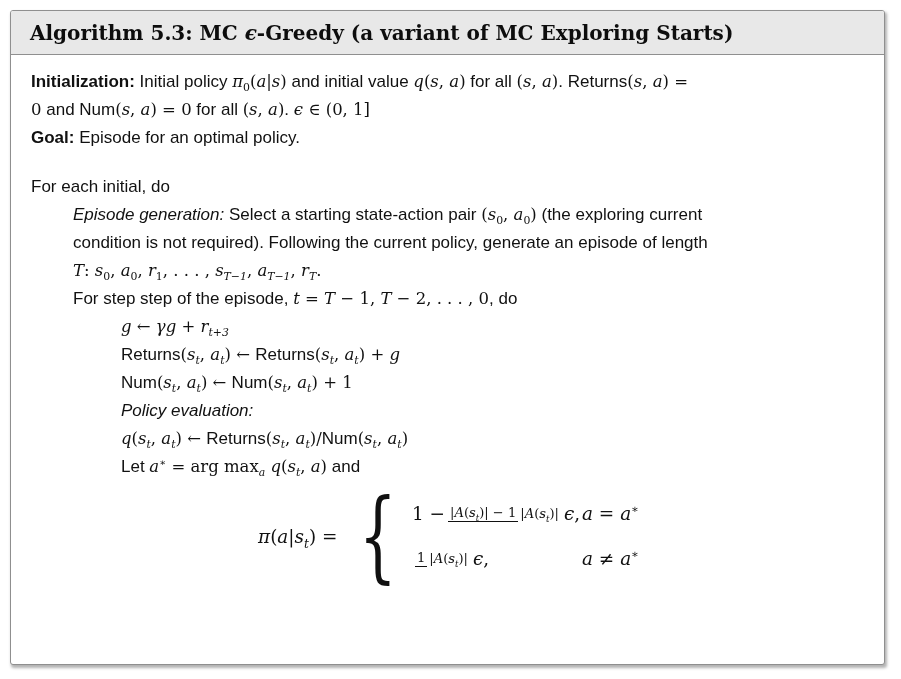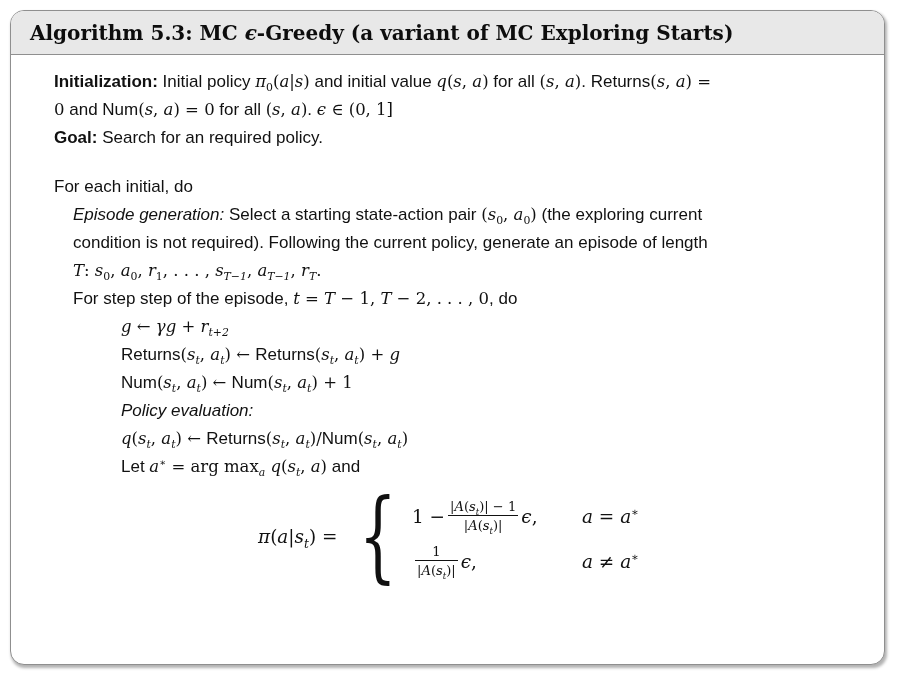--- a/index.html
+++ b/index.html
@@ -6,36 +6,36 @@
     --header-bg:#e8e8e8; --border:#8f8f8f; --text:#111111; --bg:#ffffff;
   }
   html,body{margin:0;padding:0;}
   body{
     width:901px;height:679px;background:var(--bg);
     font-family:"Liberation Sans",sans-serif;color:var(--text);
     position:relative;overflow:hidden;
   }
   .algo-box{
     position:absolute;left:10px;top:10px;width:873px;height:653px;
-    background:#ffffff;border:1.5px solid var(--border);border-radius:14px;
+    background:#ffffff;border:1.5px solid var(--border);border-radius:3px;
     box-shadow:1.5px 2.5px 3px rgba(0,0,0,0.30);
     overflow:hidden;
   }
   .algo-header{
     background:var(--header-bg);
     border-bottom:1.5px solid var(--border);
     height:43px;display:flex;align-items:center;padding-left:19px;
   }
   .algo-title{
     font-family:"DejaVu Serif",serif;font-weight:bold;font-size:20px;color:#0d0d0d;
     white-space:nowrap;
   }
   .algo-body{padding:13px 18px 0 20px;font-size:17px;}
   .line{height:28px;line-height:28px;white-space:nowrap;}
-  .ind0{padding-left:0;margin-left:23px;}
+  .ind0{padding-left:0;}
   .ind1{padding-left:42px;}
   .ind2{padding-left:90px;}
   .gap{margin-top:21px;}
 
   
   .tk-t{font-family:"Liberation Sans",sans-serif;}
   .tk-b{font-family:"Liberation Sans",sans-serif;font-weight:bold;}
   .tk-i{font-family:"Liberation Sans",sans-serif;font-style:italic;}
   .tk-m{font-family:"DejaVu Serif","DejaVu Sans",serif;font-style:italic;font-size:0.97em;}
   .tk-r{font-family:"DejaVu Serif","DejaVu Sans",serif;font-size:0.97em;}
@@ -56,44 +56,44 @@
   .brace{
     font-family:"DejaVu Serif",serif;font-size:100px;line-height:82px;
     display:inline-block;transform:scaleX(0.6);transform-origin:center;
     margin-right:2px;font-weight:400;
   }
   .cases{display:flex;flex-direction:column;gap:7px;}
   .case-row{display:grid;grid-template-columns:170px auto;align-items:center;height:38px;}
   .case-expr{display:flex;align-items:center;white-space:nowrap;}
   .case-cond{white-space:nowrap;}
   .frac{
-    display:inline-flex;flex-direction:column;text-align:center;
-    font-size:13.5px;margin:4px 3px;vertical-align:middle;
+    display:inline-flex;flex-direction:row;text-align:center;
+    font-size:13.5px;margin:10px 3px;vertical-align:middle;
   }
   .frac .num{padding:0 2px 1px 2px;border-bottom:1px solid #111;white-space:nowrap;}
   .frac .den{padding:1px 2px 0 2px;white-space:nowrap;}
 </style>
 </head>
 <body>
 
 <div class="algo-box">
   <div class="algo-header">
     <span class="algo-title"><span class="tk-tb">Algorithm 5.3: MC </span><span class="tk-mb">ϵ</span><span class="tk-tb">-Greedy (a variant of MC Exploring Starts)</span></span>
   </div>
   <div class="algo-body">
     <div id="lines">
         <div class="line ind0"><span class="tk-b">Initialization:</span><span class="tk-t"> Initial policy </span><span class="tk-m">π<sub class="up">0</sub></span><span class="tk-r">(</span><span class="tk-m">a</span><span class="tk-r">|</span><span class="tk-m">s</span><span class="tk-r">)</span><span class="tk-t"> and initial value </span><span class="tk-m">q</span><span class="tk-r">(</span><span class="tk-m">s</span><span class="tk-r">, </span><span class="tk-m">a</span><span class="tk-r">)</span><span class="tk-t"> for all </span><span class="tk-r">(</span><span class="tk-m">s</span><span class="tk-r">, </span><span class="tk-m">a</span><span class="tk-r">)</span><span class="tk-t">.  Returns</span><span class="tk-r">(</span><span class="tk-m">s</span><span class="tk-r">, </span><span class="tk-m">a</span><span class="tk-r">) =</span></div>
         <div class="line ind0"><span class="tk-r">0</span><span class="tk-t"> and Num</span><span class="tk-r">(</span><span class="tk-m">s</span><span class="tk-r">, </span><span class="tk-m">a</span><span class="tk-r">) = 0</span><span class="tk-t"> for all </span><span class="tk-r">(</span><span class="tk-m">s</span><span class="tk-r">, </span><span class="tk-m">a</span><span class="tk-r">)</span><span class="tk-t">.  </span><span class="tk-m">ϵ</span><span class="tk-r"> ∈ (0, 1]</span></div>
-        <div class="line ind0"><span class="tk-b">Goal:</span><span class="tk-t"> Search for an required policy.</span></div>
+        <div class="line ind0"><span class="tk-b">Goal:</span><span class="tk-t"> Episode for an optimal policy.</span></div>
         <div class="line ind0 gap"><span class="tk-t">For each initial, do</span></div>
         <div class="line ind1"><span class="tk-i">Episode generation:</span><span class="tk-t"> Select a starting state-action pair </span><span class="tk-r">(</span><span class="tk-m">s<sub class="up">0</sub></span><span class="tk-r">, </span><span class="tk-m">a<sub class="up">0</sub></span><span class="tk-r">)</span><span class="tk-t"> (the exploring current</span></div>
         <div class="line ind1"><span class="tk-t">condition is not required).  Following the current policy, generate an episode of length</span></div>
         <div class="line ind1"><span class="tk-m">T</span><span class="tk-r">:  </span><span class="tk-m">s<sub class="up">0</sub></span><span class="tk-r">, </span><span class="tk-m">a<sub class="up">0</sub></span><span class="tk-r">, </span><span class="tk-m">r<sub class="up">1</sub></span><span class="tk-r">, . . . , </span><span class="tk-m">s<sub class="it">T−1</sub></span><span class="tk-r">, </span><span class="tk-m">a<sub class="it">T−1</sub></span><span class="tk-r">, </span><span class="tk-m">r<sub class="it">T</sub></span><span class="tk-r">.</span></div>
         <div class="line ind1"><span class="tk-t">For step step of the episode, </span><span class="tk-m">t</span><span class="tk-r"> = </span><span class="tk-m">T</span><span class="tk-r"> − 1, </span><span class="tk-m">T</span><span class="tk-r"> − 2, . . . , 0</span><span class="tk-t">, do</span></div>
-        <div class="line ind2"><span class="tk-m">g</span><span class="tk-r"> ← </span><span class="tk-m">γg</span><span class="tk-r"> + </span><span class="tk-m">r<sub class="it">t+2</sub></span></div>
+        <div class="line ind2"><span class="tk-m">g</span><span class="tk-r"> ← </span><span class="tk-m">γg</span><span class="tk-r"> + </span><span class="tk-m">r<sub class="it">t+3</sub></span></div>
         <div class="line ind2"><span class="tk-t">Returns</span><span class="tk-r">(</span><span class="tk-m">s<sub class="it">t</sub></span><span class="tk-r">, </span><span class="tk-m">a<sub class="it">t</sub></span><span class="tk-r">) ← </span><span class="tk-t">Returns</span><span class="tk-r">(</span><span class="tk-m">s<sub class="it">t</sub></span><span class="tk-r">, </span><span class="tk-m">a<sub class="it">t</sub></span><span class="tk-r">) + </span><span class="tk-m">g</span></div>
         <div class="line ind2"><span class="tk-t">Num</span><span class="tk-r">(</span><span class="tk-m">s<sub class="it">t</sub></span><span class="tk-r">, </span><span class="tk-m">a<sub class="it">t</sub></span><span class="tk-r">) ← </span><span class="tk-t">Num</span><span class="tk-r">(</span><span class="tk-m">s<sub class="it">t</sub></span><span class="tk-r">, </span><span class="tk-m">a<sub class="it">t</sub></span><span class="tk-r">) + 1</span></div>
         <div class="line ind2"><span class="tk-i">Policy evaluation:</span></div>
         <div class="line ind2"><span class="tk-m">q</span><span class="tk-r">(</span><span class="tk-m">s<sub class="it">t</sub></span><span class="tk-r">, </span><span class="tk-m">a<sub class="it">t</sub></span><span class="tk-r">) ← </span><span class="tk-t">Returns</span><span class="tk-r">(</span><span class="tk-m">s<sub class="it">t</sub></span><span class="tk-r">, </span><span class="tk-m">a<sub class="it">t</sub></span><span class="tk-r">)/</span><span class="tk-t">Num</span><span class="tk-r">(</span><span class="tk-m">s<sub class="it">t</sub></span><span class="tk-r">, </span><span class="tk-m">a<sub class="it">t</sub></span><span class="tk-r">)</span></div>
         <div class="line ind2"><span class="tk-t">Let </span><span class="tk-m">a<sup>∗</sup></span><span class="tk-r"> = arg max<sub class="it">a</sub></span><span class="tk-r"> </span><span class="tk-m">q</span><span class="tk-r">(</span><span class="tk-m">s<sub class="it">t</sub></span><span class="tk-r">, </span><span class="tk-m">a</span><span class="tk-r">)</span><span class="tk-t"> and</span></div>
       </div>
 
     <div class="equation">
       <span class="eq-lhs"><span class="tk-m">π</span><span class="tk-r">(</span><span class="tk-m">a</span><span class="tk-r">|</span><span class="tk-m">s<sub class="it">t</sub></span><span class="tk-r">) =</span></span>
       <span class="brace">{</span>

